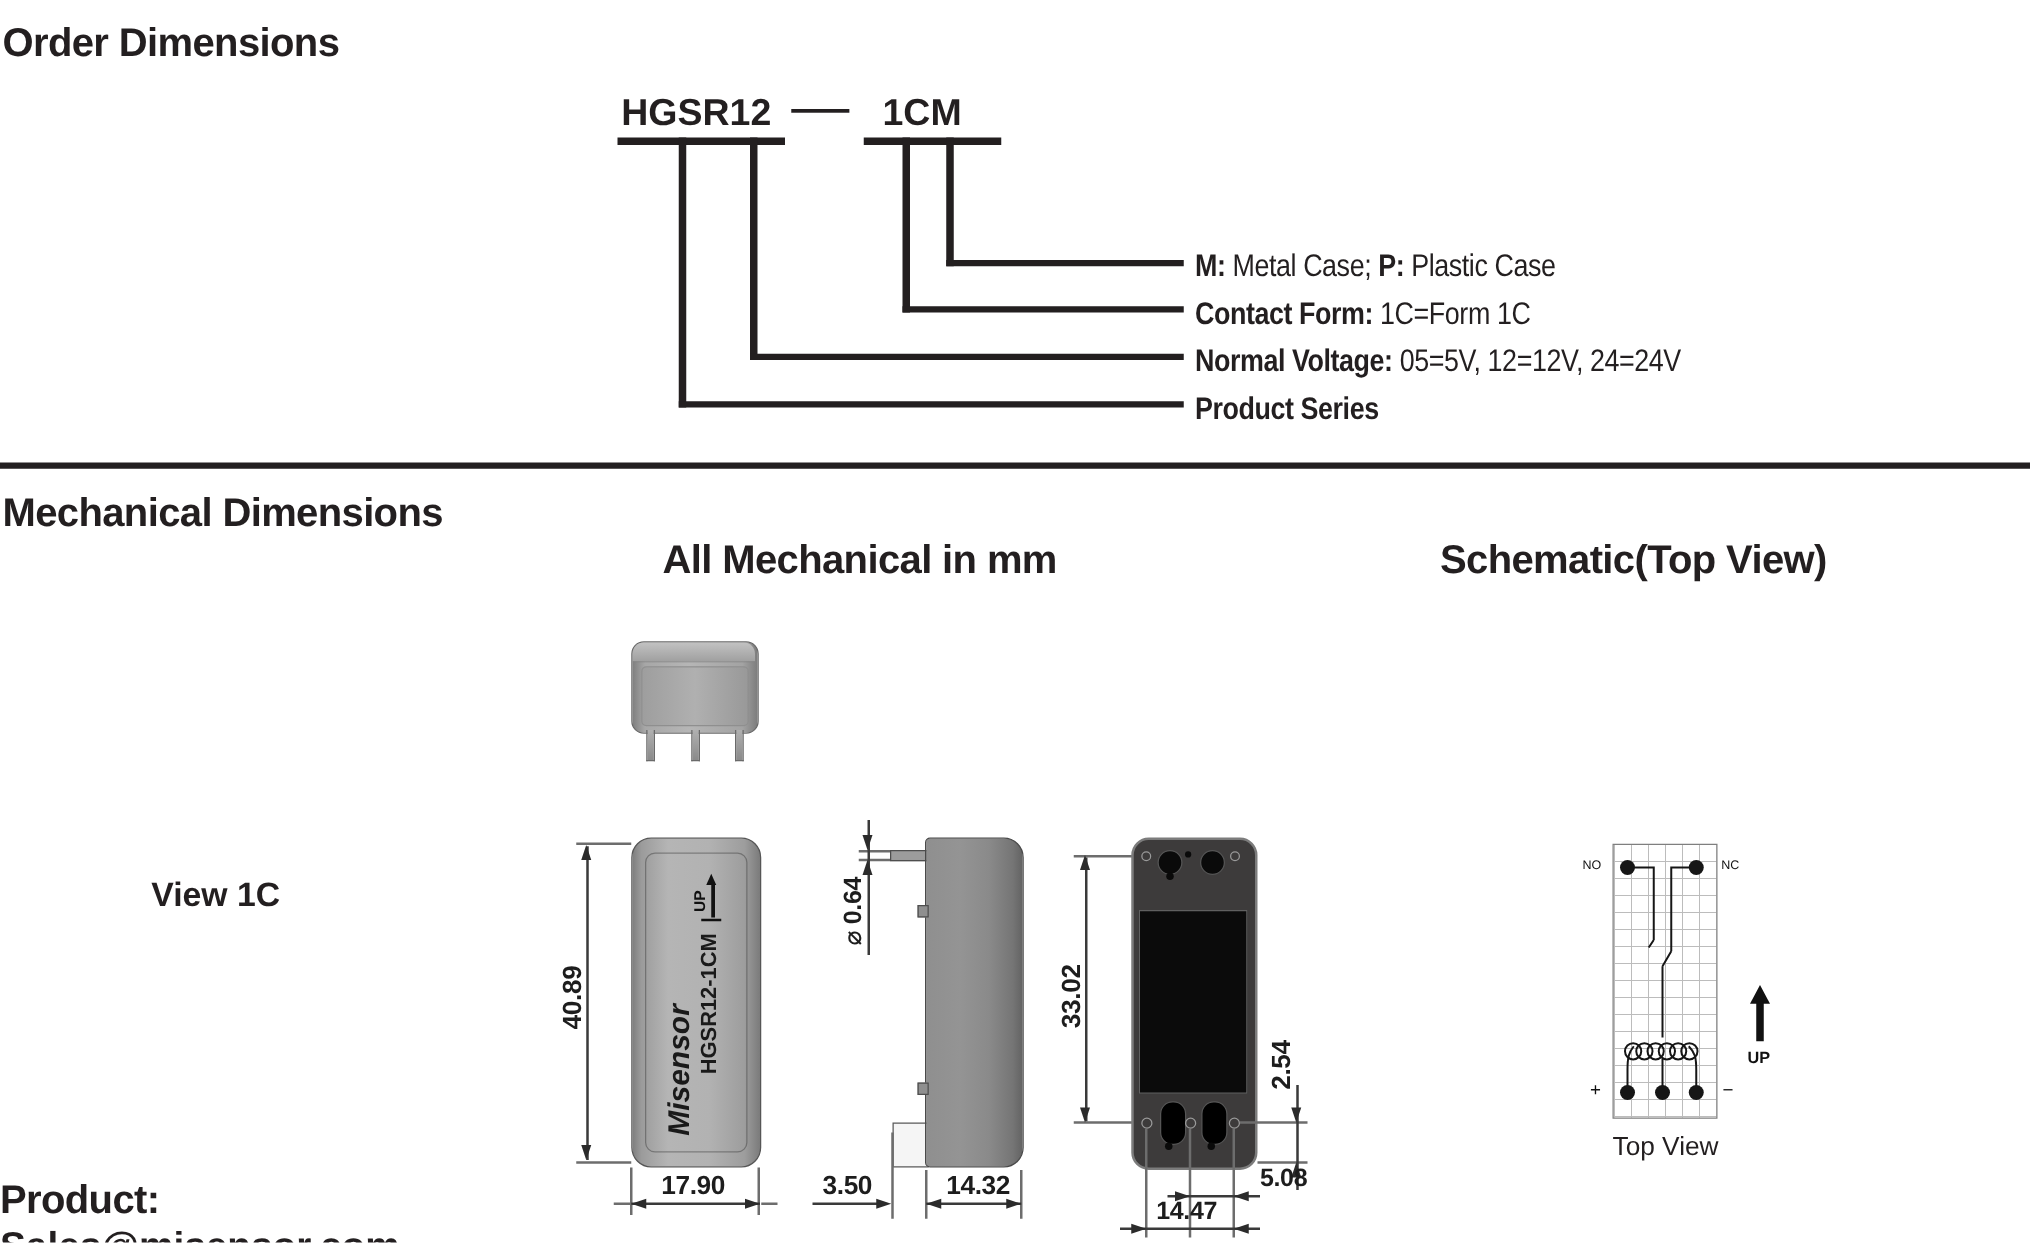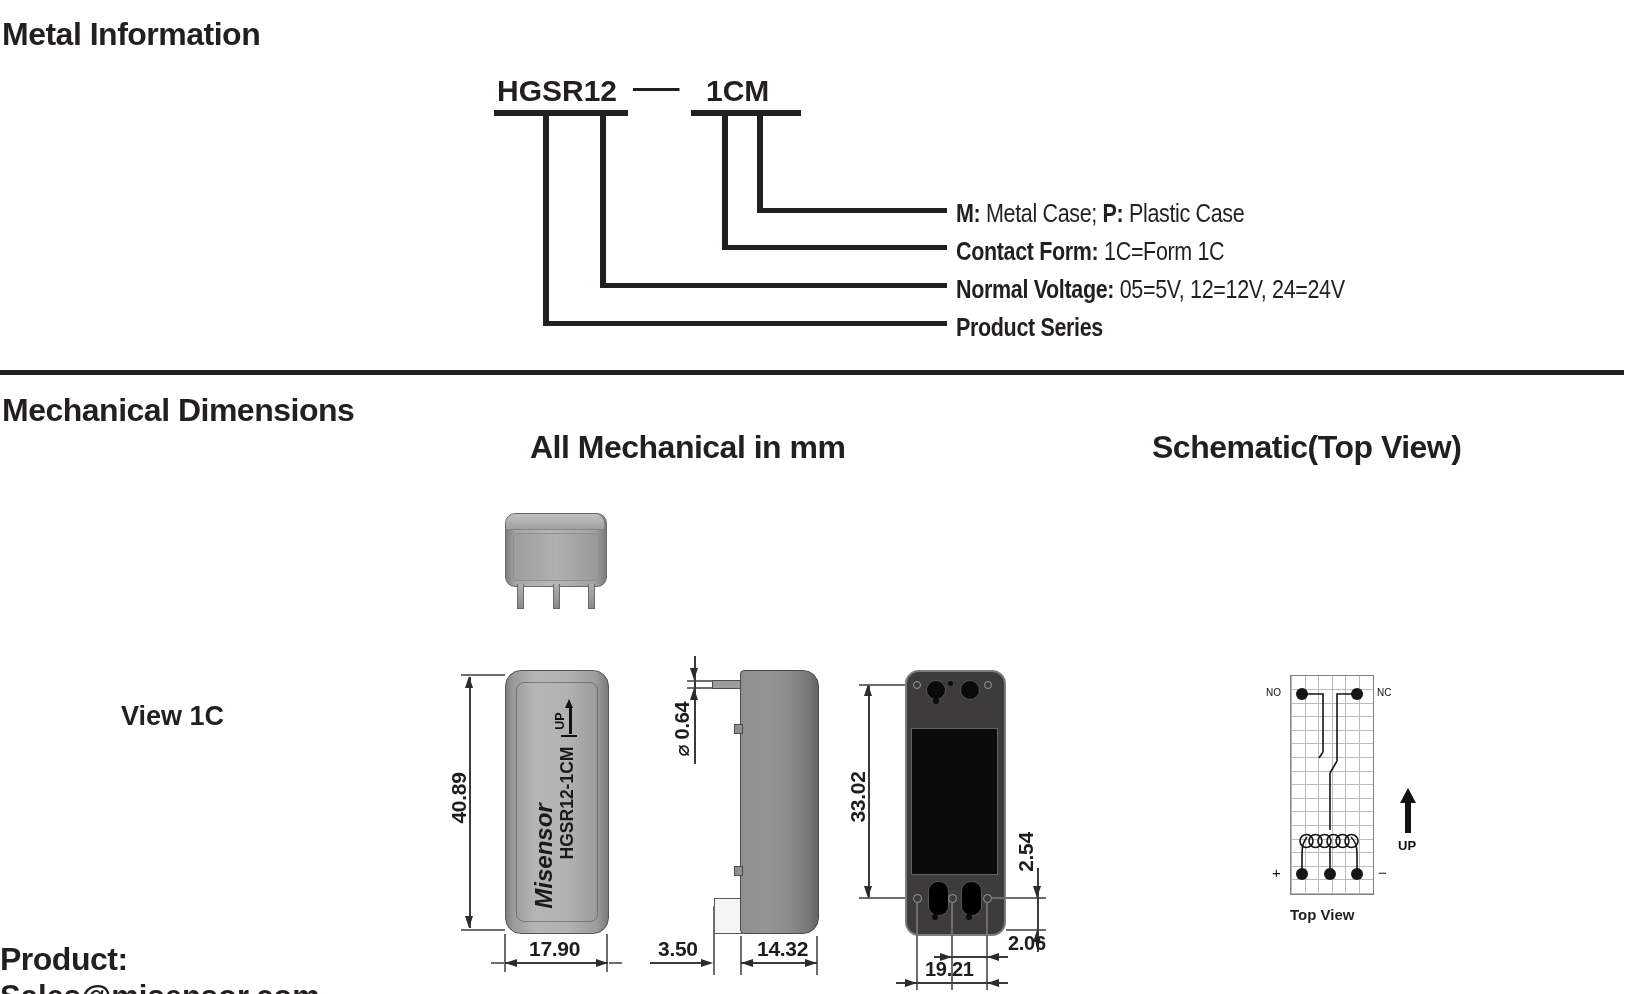--- a/index.html
+++ b/index.html
@@ -20,21 +20,21 @@
   .ad{width:0;height:0;border-left:4px solid transparent;border-right:4px solid transparent;border-top:12px solid #2b2b2b;}
   .al{width:0;height:0;border-top:4px solid transparent;border-bottom:4px solid transparent;border-right:12px solid #2b2b2b;}
   .ar{width:0;height:0;border-top:4px solid transparent;border-bottom:4px solid transparent;border-left:12px solid #2b2b2b;}
   .dot{border-radius:50%;background:#0a0a0a;}
   .hole{border-radius:50%;border:1px solid #9a9a9a;background:transparent;}
 </style>
 </head>
 <body>
 
 <div>
-  <div class="abs h1t" style="left:2px;top:16px;">Metal Information</div>
+  <div class="abs h1t" style="left:2px;top:16px;">Order Dimensions</div>
 
   <div class="abs codet" style="left:497px;top:74px;">HGSR12</div>
   <div class="abs codet" style="left:633px;top:71px;display:inline-block;transform:scaleX(1.55);transform-origin:left center;">—</div>
   <div class="abs codet" style="left:706px;top:74px;">1CM</div>
 
   <div class="abs ink" style="left:494px;top:110px;width:134px;height:6px;"></div>
   <div class="abs ink" style="left:691px;top:110px;width:110px;height:6px;"></div>
 
   <div class="abs ink" style="left:543px;top:110px;width:6px;height:216px;"></div>
   <div class="abs ink" style="left:600px;top:110px;width:6px;height:178px;"></div>
@@ -161,26 +161,26 @@
     <div class="abs ext" style="left:992px;top:897px;width:54px;height:1.5px;"></div>
     <div class="abs ext" style="left:1006px;top:929px;width:40px;height:1.5px;"></div>
     <div class="abs dln" style="left:1037px;top:868px;width:2px;height:84px;"></div>
     <div class="abs ad" style="left:1033px;top:886px;"></div>
     <div class="abs au" style="left:1033px;top:930px;"></div>
     <div class="abs rot dimtxt" style="left:981px;top:841px;width:90px;height:22px;font-size:21px;">2.54</div>
 
     <div class="abs dln" style="left:934px;top:956px;width:74px;height:2px;"></div>
     <div class="abs ar" style="left:940px;top:953px;"></div>
     <div class="abs al" style="left:987px;top:953px;"></div>
-    <div class="abs dimtxt" style="left:1008px;top:932px;">2.06</div>
+    <div class="abs dimtxt" style="left:1008px;top:932px;">5.08</div>
 
     <div class="abs dln" style="left:896px;top:982px;width:112px;height:2px;"></div>
     <div class="abs ar" style="left:905px;top:979px;"></div>
     <div class="abs al" style="left:987px;top:979px;"></div>
-    <div class="abs dimtxt" style="left:925px;top:958px;">19.21</div>
+    <div class="abs dimtxt" style="left:925px;top:958px;">14.47</div>
   </div>
 
   <div>
     <div class="abs" style="left:1290px;top:675px;width:82px;height:218px;border:1px solid #7f7f7f;background-color:#fff;background-image:repeating-linear-gradient(90deg,#bcbcbc 0,#bcbcbc 1px,transparent 1px,transparent 13.6px),repeating-linear-gradient(0deg,#bcbcbc 0,#bcbcbc 1px,transparent 1px,transparent 13.6px);"></div>
     <svg class="abs" style="left:1290px;top:675px;" width="82" height="218" viewBox="0 0 82 218">
       <g stroke="#161616" stroke-width="1.6" fill="none">
         <path d="M12 19 H33 V77 M33 77 L29 83"></path>
         <path d="M67 19 H47 V86 M47 86 L40 98 M40 98 V155"></path>
         <circle cx="16.5" cy="166" r="6.5"></circle>
         <circle cx="25.5" cy="166" r="6.5"></circle>
@@ -200,20 +200,20 @@
         <circle cx="67" cy="199" r="6"></circle>
       </g>
     </svg>
     <div class="abs" style="left:1266px;top:687px;font-size:10px;color:#111;">NO</div>
     <div class="abs" style="left:1377px;top:687px;font-size:10px;color:#111;">NC</div>
     <div class="abs" style="left:1272px;top:864px;font-size:15px;color:#111;">+</div>
     <div class="abs" style="left:1378px;top:864px;font-size:15px;color:#111;">−</div>
     <div class="abs" style="left:1400px;top:788px;width:0;height:0;border-left:8px solid transparent;border-right:8px solid transparent;border-bottom:15px solid #111;"></div>
     <div class="abs" style="left:1405px;top:801px;width:6px;height:32px;background:#111;"></div>
     <div class="abs" style="left:1398px;top:838px;font-size:13px;font-weight:bold;color:#111;">UP</div>
-    <div class="abs" style="left:1290px;top:906px;font-size:15px;font-weight:bold;">Top View</div>
+    <div class="abs" style="left:1290px;top:906px;font-size:21px;font-weight:normal;">Top View</div>
   </div>
 </div>
 
 <div>
   <div class="abs h1t" style="left:0;top:941px;">Product:</div>
   <div class="abs" style="left:0;top:979px;font-size:31px;font-weight:bold;white-space:nowrap;">Sales@misensor.com</div>
 </div>
 
 </body></html>

